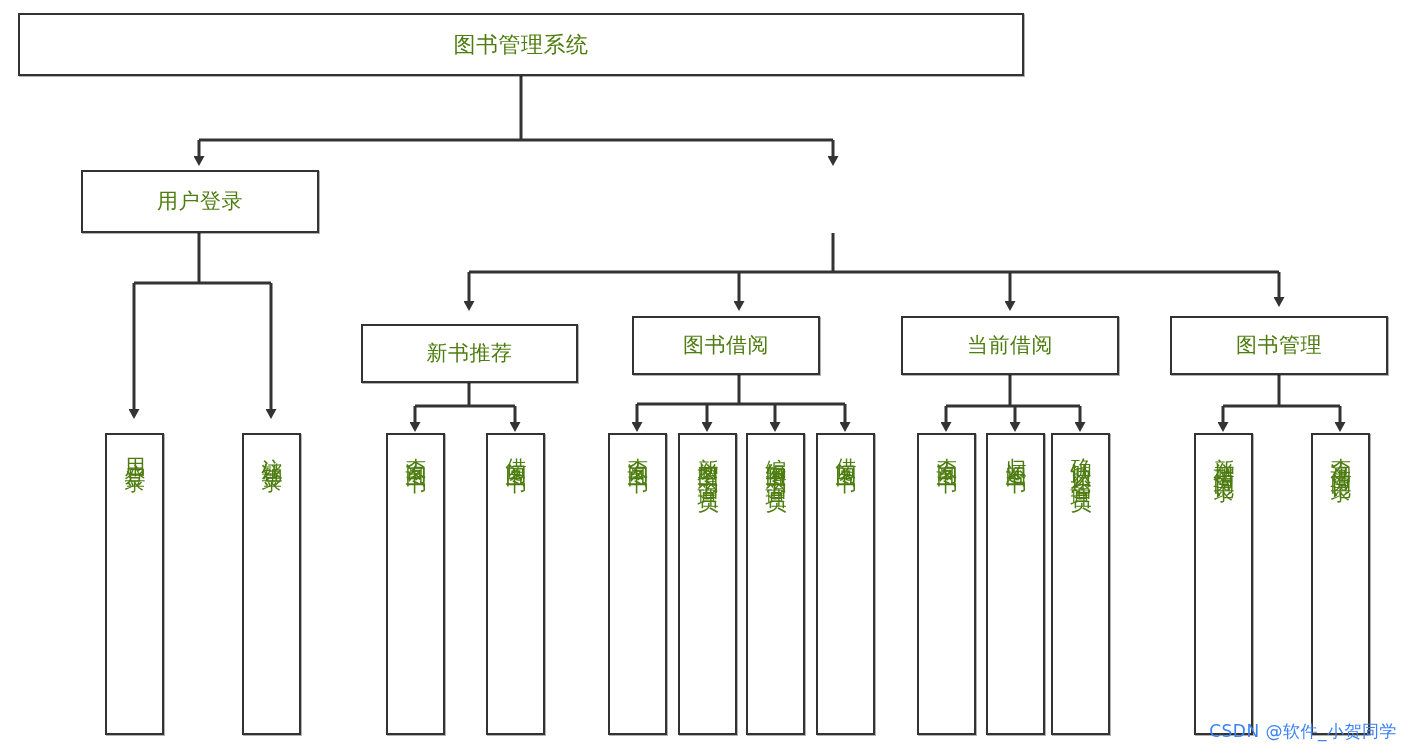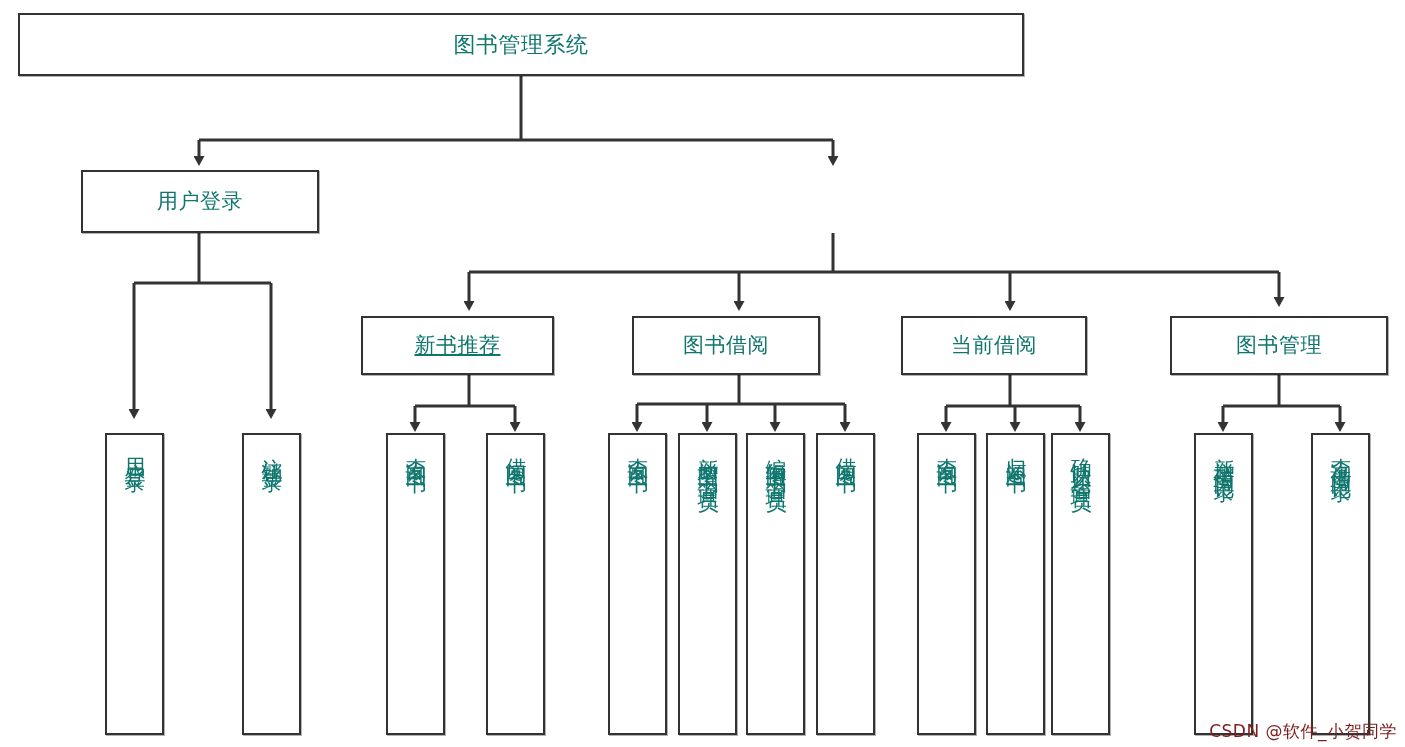--- a/index.html
+++ b/index.html
@@ -28,21 +28,21 @@
   }
   .node {
     position: absolute;
     box-sizing: border-box;
     background: #ffffff;
     border: 2px solid #333333;
     box-shadow: 1px 1px 0 rgba(0,0,0,0.30);
     display: flex;
     align-items: center;
     justify-content: center;
-    color: #0f766e;
+    color: #4d7c0f;
     z-index: 2;
   }
   .node .label {
     display: block;
     text-align: center;
     line-height: 1.18;
     letter-spacing: 0.5px;
   }
   
   .node.h .label {
@@ -63,21 +63,21 @@
     font-size: 21px;
     line-height: 1.0;
     letter-spacing: 5px;
     white-space: nowrap;
   }
   .watermark {
     position: absolute;
     right: 8px;
     bottom: 4px;
     font-size: 17px;
-    color: #7f1d1d;
+    color: #3b82f6;
     letter-spacing: 0.5px;
     white-space: nowrap;
     z-index: 3;
     font-family: "DejaVu Sans", "Liberation Sans", sans-serif;
   }
 </style>
 </head>
 <body>
 
 <div id="canvas">
@@ -135,29 +135,29 @@
 
   <div class="node root h" style="left:18px; top:13px; width:1006px; height:63px;">
     <span class="label">图书管理系统</span>
   </div>
 
   <div class="node h" style="left:81px; top:170px; width:238px; height:63px;">
     <span class="label">用户登录</span>
   </div>
 
 
-  <div class="node h" style="left:361px; top:316px; width:193px; height:59px;text-decoration:underline;">
+  <div class="node h" style="left:361px; top:324px; width:217px; height:59px;">
     <span class="label">新书推荐</span>
   </div>
 
   <div class="node h" style="left:632px; top:316px; width:188px; height:59px;">
     <span class="label">图书借阅</span>
   </div>
 
-  <div class="node h" style="left:901px; top:316px; width:186px; height:59px;">
+  <div class="node h" style="left:901px; top:316px; width:218px; height:59px;">
     <span class="label">当前借阅</span>
   </div>
 
   <div class="node h" style="left:1170px; top:316px; width:218px; height:59px;">
     <span class="label">图书管理</span>
   </div>
 
   <div class="node v" style="left:105px; top:433px; width:59px; height:302px;">
     <span class="label">用户登录</span>
   </div>

